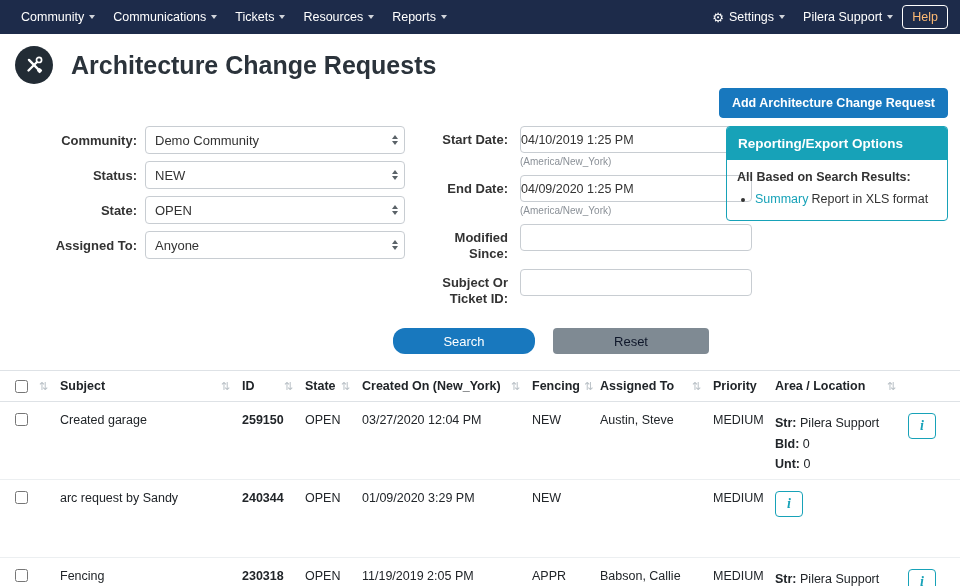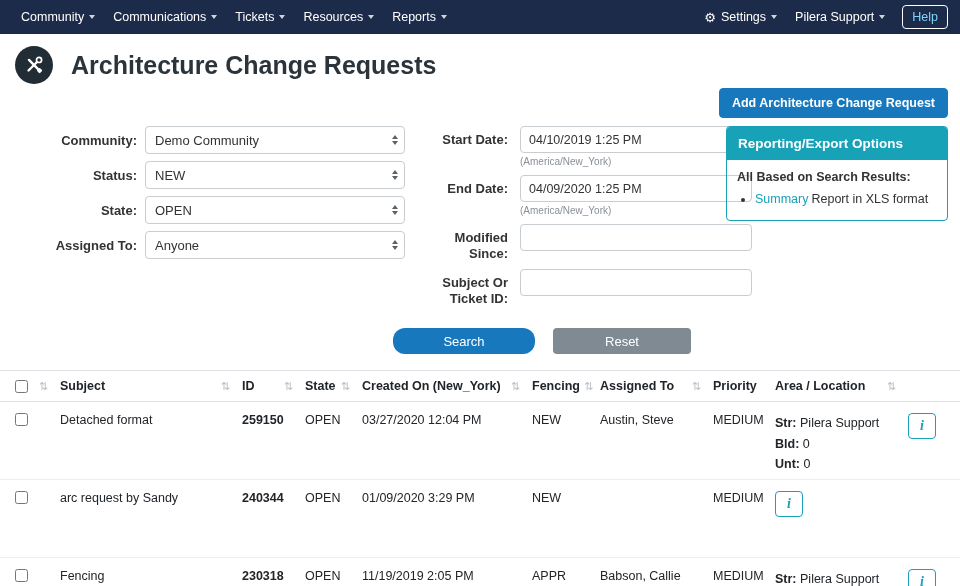--- a/index.html
+++ b/index.html
@@ -8,22 +8,22 @@
 
   
   .navbar { height: 34px; background: #1d2b4a; display: flex; align-items: center;
     justify-content: space-between; padding: 0 12px; gap: 24px; }
   .nav-group { display: flex; align-items: center; }
   .nav-item { display: flex; align-items: center; gap: 5px; color: #fff;
     font-size: 12.5px; padding: 0 9px; cursor: pointer; white-space: nowrap; }
   .caret { width: 0; height: 0; border-left: 3.5px solid transparent;
     border-right: 3.5px solid transparent; border-top: 4px solid rgba(255,255,255,.8); }
   .gear { font-size: 13px; line-height: 1; }
-  .help-btn { color: #7dd3fc; font-size: 12.5px; border: 1px solid #fff; border-radius: 4px;
-    padding: 4px 9px; margin-left: 8px; cursor: pointer; background: transparent; }
+  .help-btn { color: #fdba74; font-size: 12.5px; border: 1px solid #fff; border-radius: 4px;
+    padding: 4px 9px; margin-left: 0; cursor: pointer; background: transparent; }
 
   
   .page-header { display: flex; align-items: center; gap: 18px; padding: 12px 15px 2px 15px; }
   .tools-badge { width: 38px; height: 38px; border-radius: 50%; background: #222c35;
     display: flex; align-items: center; justify-content: center; flex: 0 0 auto; }
   h1.page-title { font-size: 25px; font-weight: 700; color: #2b333b; }
 
   .add-row { display: flex; justify-content: flex-end; padding: 2px 12px 0 0; }
   .btn-primary { background: #1878be; color: #fff; border: 1px solid #1878be;
     border-radius: 4px; font-size: 12.5px; font-weight: 700; padding: 7px 12px; cursor: pointer; }
@@ -43,40 +43,40 @@
     border-right: 3.5px solid transparent; border-bottom: 4px solid #5a6268; }
   .spinner .down { width: 0; height: 0; border-left: 3.5px solid transparent;
     border-right: 3.5px solid transparent; border-top: 4px solid #5a6268; }
 
   .col-mid { margin-left: 8px; width: 310px; flex: 0 0 auto; }
   .mrow { display: flex; align-items: flex-start; margin-bottom: 8px; }
   .mlabel { width: 95px; text-align: right; font-size: 13px; font-weight: 700;
     color: #333; padding-top: 6px; flex: 0 0 auto; line-height: 1.2; }
   .fcol { margin-left: 12px; flex: 1; }
   .tinput { width: 232px; height: 27px; border: 1px solid #c8cdd2; border-radius: 4px;
-    padding: 0 8px; font-size: 12.5px; color: #333;
+    padding: 0 0; font-size: 12.5px; color: #333;
     font-family: "Liberation Sans", "DejaVu Sans", sans-serif; }
   .tz { font-size: 10px; color: #8a9097; margin-top: 3px; }
 
   .reporting { margin-left: auto; width: 222px; border: 1px solid #17a2b8;
     border-radius: 4px; overflow: hidden; }
   .reporting-head { background: #17a2b8; color: #fff; font-size: 13.5px; font-weight: 700;
     padding: 9px 11px; }
   .reporting-body { padding: 10px 10px 12px 10px; font-size: 12.5px; color: #333; }
   .reporting-sub { font-weight: 700; margin-bottom: 8px; }
   .reporting-body ul { padding-left: 18px; }
   .reporting-body li { margin-bottom: 2px; }
   .tlink { color: #17a2b8; text-decoration: none; cursor: pointer; }
   .link-suffix { margin-left: 3px; }
 
   
   .btn-row { display: flex; gap: 18px; margin: 14px 0 0 393px; }
   .btn-search { width: 142px; height: 26px; background: #1878be; color: #fff; border: none;
     border-radius: 12px; font-size: 13px; cursor: pointer; }
-  .btn-reset { width: 138px; height: 26px; background: #7f8a93; color: #ffffff; border: none;
+  .btn-reset { width: 156px; height: 26px; background: #7f8a93; color: #0f172a; border: none;
     border-radius: 4px; font-size: 13px; cursor: pointer; }
 
   
   .tbl { margin-top: 16px; font-size: 12.5px; }
   .tr { display: grid; grid-template-columns: 45px 182px 63px 57px 170px 68px 113px 62px 133px 40px;
     padding: 0 12px 0 15px; align-items: start; }
   .tr.head { border-top: 1px solid #dee2e6; border-bottom: 1px solid #dee2e6;
     padding-top: 8px; padding-bottom: 8px; align-items: center; }
   .th { display: flex; align-items: center; justify-content: space-between;
     font-weight: 700; color: #212529; padding-right: 12px; cursor: pointer; }
@@ -276,21 +276,21 @@
     </div>
     <div class="th">
       <span>Area / Location</span>
       <span class="sort-icon">⇅</span>
     </div>
     <div class="th"></div>
   </div>
 
   <div class="tr row">
     <div class="td"><input type="checkbox" style=""></div>
-    <div class="td">Detached format</div>
+    <div class="td">Created garage</div>
     <div class="td td-id">259150</div>
     <div class="td">OPEN</div>
     <div class="td">03/27/2020 12:04 PM</div>
     <div class="td">NEW</div>
     <div class="td">Austin, Steve</div>
     <div class="td">MEDIUM</div>
     <div class="td">
       <div class="area-line"><span class="area-label">Str:</span> <span>Pilera Support</span></div>
       <div class="area-line"><span class="area-label">Bld:</span> <span>0</span></div>
       <div class="area-line"><span class="area-label">Unt:</span> <span>0</span></div>

